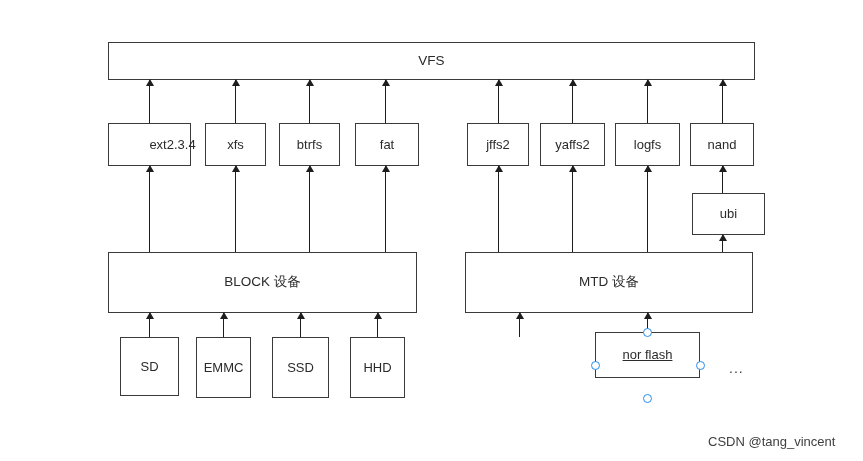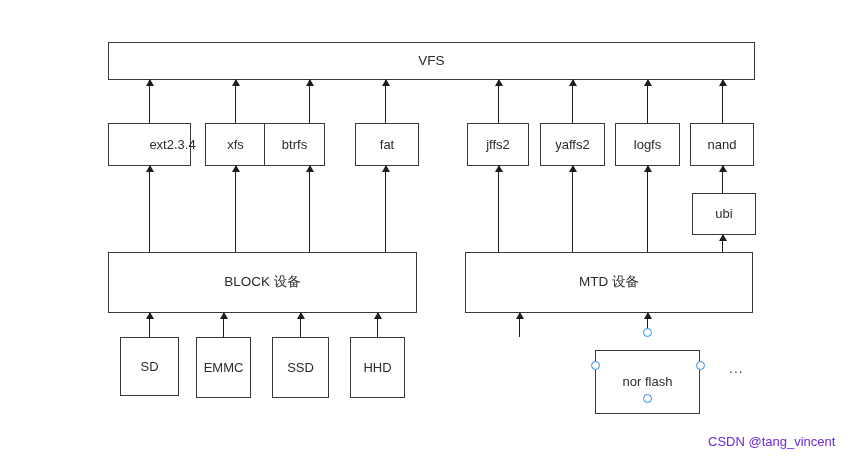--- a/index.html
+++ b/index.html
@@ -65,21 +65,21 @@
     background: #ffffff;
   }
   .ellipsis {
     position: absolute;
     color: #3a3a3a;
     font-size: 14px;
     letter-spacing: 1px;
   }
   .watermark {
     position: absolute;
-    color: #6d28d9;
+    color: #404040;
     font-size: 13px;
     white-space: nowrap;
   }
 </style>
 </head>
 <body>
 
 <div id="canvas">
 
   <div class="box wide-label" style="left:108px; top:42px; width:647px; height:38px;">
@@ -94,21 +94,21 @@
   <div class="arrow" style="left:572px; top:80px; height:43px;"></div>
   <div class="arrow" style="left:647px; top:80px; height:43px;"></div>
   <div class="arrow" style="left:722px; top:80px; height:43px;"></div>
 
   <div class="box" style="left:108px; top:123px; width:83px; height:43px;padding-left:46px;">
     <span>ext2.3.4</span>
   </div>
   <div class="box" style="left:205px; top:123px; width:61px; height:43px;">
     <span>xfs</span>
   </div>
-  <div class="box" style="left:264px; top:123px; width:61px; height:43px;">
+  <div class="box" style="left:279px; top:123px; width:61px; height:43px;">
     <span>btrfs</span>
   </div>
   <div class="box" style="left:355px; top:123px; width:64px; height:43px;">
     <span>fat</span>
   </div>
 
   <div class="box" style="left:467px; top:123px; width:62px; height:43px;">
     <span>jffs2</span>
   </div>
   <div class="box" style="left:540px; top:123px; width:65px; height:43px;">
@@ -123,21 +123,21 @@
 
   <div class="arrow" style="left:149px; top:166px; height:86px;"></div>
   <div class="arrow" style="left:235px; top:166px; height:86px;"></div>
   <div class="arrow" style="left:309px; top:166px; height:86px;"></div>
   <div class="arrow" style="left:385px; top:166px; height:86px;"></div>
   <div class="arrow" style="left:498px; top:166px; height:86px;"></div>
   <div class="arrow" style="left:572px; top:166px; height:86px;"></div>
   <div class="arrow" style="left:647px; top:166px; height:86px;"></div>
 
   <div class="arrow" style="left:722px; top:166px; height:27px;"></div>
-  <div class="box" style="left:692px; top:193px; width:64px; height:42px;">
+  <div class="box" style="left:692px; top:193px; width:73px; height:42px;">
     <span>ubi</span>
   </div>
   <div class="arrow" style="left:722px; top:235px; height:17px;"></div>
 
   <div class="box wide-label" style="left:108px; top:252px; width:309px; height:61px;">
     <span>BLOCK 设备</span>
   </div>
   <div class="box wide-label" style="left:465px; top:252px; width:288px; height:61px;text-align:center;">
     <span>MTD 设备</span>
   </div>
@@ -156,21 +156,21 @@
     <span>EMMC</span>
   </div>
   <div class="box" style="left:272px; top:337px; width:57px; height:61px;">
     <span>SSD</span>
   </div>
   <div class="box" style="left:350px; top:337px; width:55px; height:61px;">
     <span>HHD</span>
   </div>
 
 
-  <div class="box selected" style="left:595px; top:350px; width:105px; height:64px;">
+  <div class="box selected" style="left:595px; top:332px; width:105px; height:46px;text-decoration:underline;">
     <span>nor flash</span>
   </div>
 
   <div class="handle" style="left:643px; top:328px;"></div>
   <div class="handle" style="left:591px; top:361px;"></div>
   <div class="handle" style="left:696px; top:361px;"></div>
   <div class="handle" style="left:643px; top:394px;"></div>
 
   <div class="ellipsis" style="left:729px; top:360px;">...</div>
 

